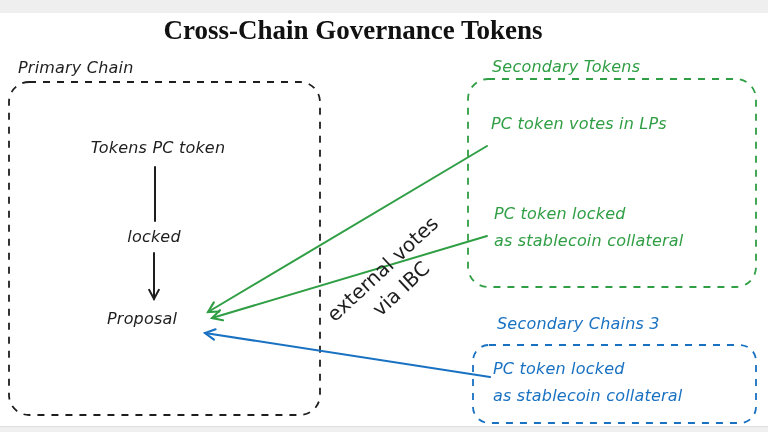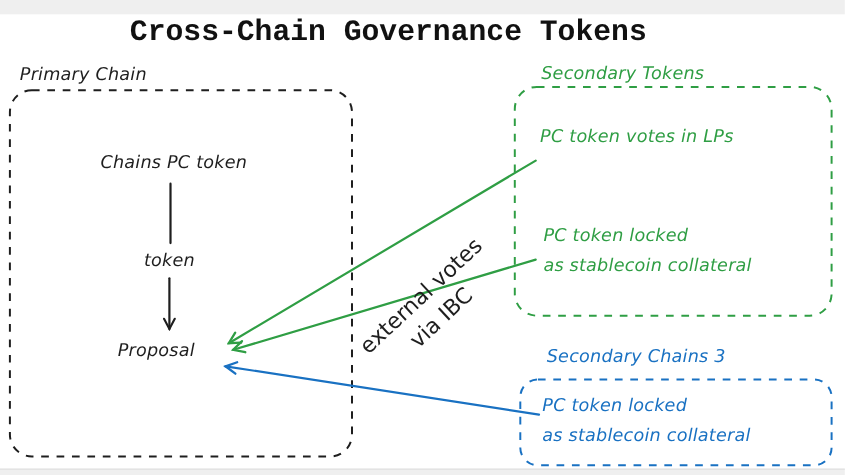--- a/index.html
+++ b/index.html
@@ -13,21 +13,21 @@
   body{
     width:768px;height:432px;overflow:hidden;background:#ffffff;
     font-family:"DejaVu Sans",sans-serif;color:var(--c-ink);
     position:relative;
   }
   .strip{position:absolute;left:0;width:768px;background:var(--c-strip);}
   .strip.top{top:0;height:13px;}
   .strip.bottom{bottom:0;height:5px;border-top:1px solid #dedede;}
   .title{
     position:absolute;left:0;top:15px;width:706px;margin:0;
-    text-align:center;font-family:Liberation Mono, monospace;
+    text-align:center;font-family:Liberation Serif, serif;
     font-weight:bold;font-size:27px;line-height:30px;color:var(--c-title);
     letter-spacing:0px;
   }
   svg.overlay{position:absolute;left:0;top:0;width:768px;height:432px;}
   .lbl{position:absolute;font-size:16px;line-height:24px;white-space:nowrap;letter-spacing:0.2px;font-style:italic;}
   .ink{color:var(--c-ink);}
   .green{color:var(--c-green);}
   .blue{color:var(--c-blue);}
   .center{text-align:center;}
   .multiline{line-height:27px;}
@@ -74,22 +74,22 @@
 
     <line class="ln ln-ink" x1="155" y1="167" x2="155" y2="221"></line>
     <line class="ln ln-ink" x1="154" y1="253" x2="154" y2="299" marker-end="url(#ah-ink)"></line>
 
     <line class="ln ln-green" x1="487" y1="146" x2="208" y2="312" marker-end="url(#ah-green)"></line>
     <line class="ln ln-green" x1="487" y1="236" x2="212" y2="318" marker-end="url(#ah-green)"></line>
     <line class="ln ln-blue" x1="490" y1="377" x2="205" y2="333" marker-end="url(#ah-blue)"></line>
   </svg>
 
   <div class="lbl ink" style="left:18px;top:56px;">Primary Chain</div>
-  <div class="lbl ink center" style="left:58px;top:136px;width:200px;">Chains PC token</div>
-  <div class="lbl ink center" style="left:114px;top:225px;width:80px;">token</div>
+  <div class="lbl ink center" style="left:58px;top:136px;width:200px;">Tokens PC token</div>
+  <div class="lbl ink center" style="left:114px;top:225px;width:80px;">locked</div>
   <div class="lbl ink" style="left:107px;top:307px;">Proposal</div>
 
   <div class="lbl green" style="left:492px;top:55px;">Secondary Tokens</div>
   <div class="lbl green" style="left:491px;top:112px;">PC token votes in LPs</div>
   <div class="lbl green multiline" style="left:494px;top:200px;">
     <span style="display:block;">PC token locked</span>
     <span style="display:block;">as stablecoin collateral</span>
   </div>
 
   <div class="lbl blue" style="left:497px;top:312px;">Secondary Chains 3</div>

